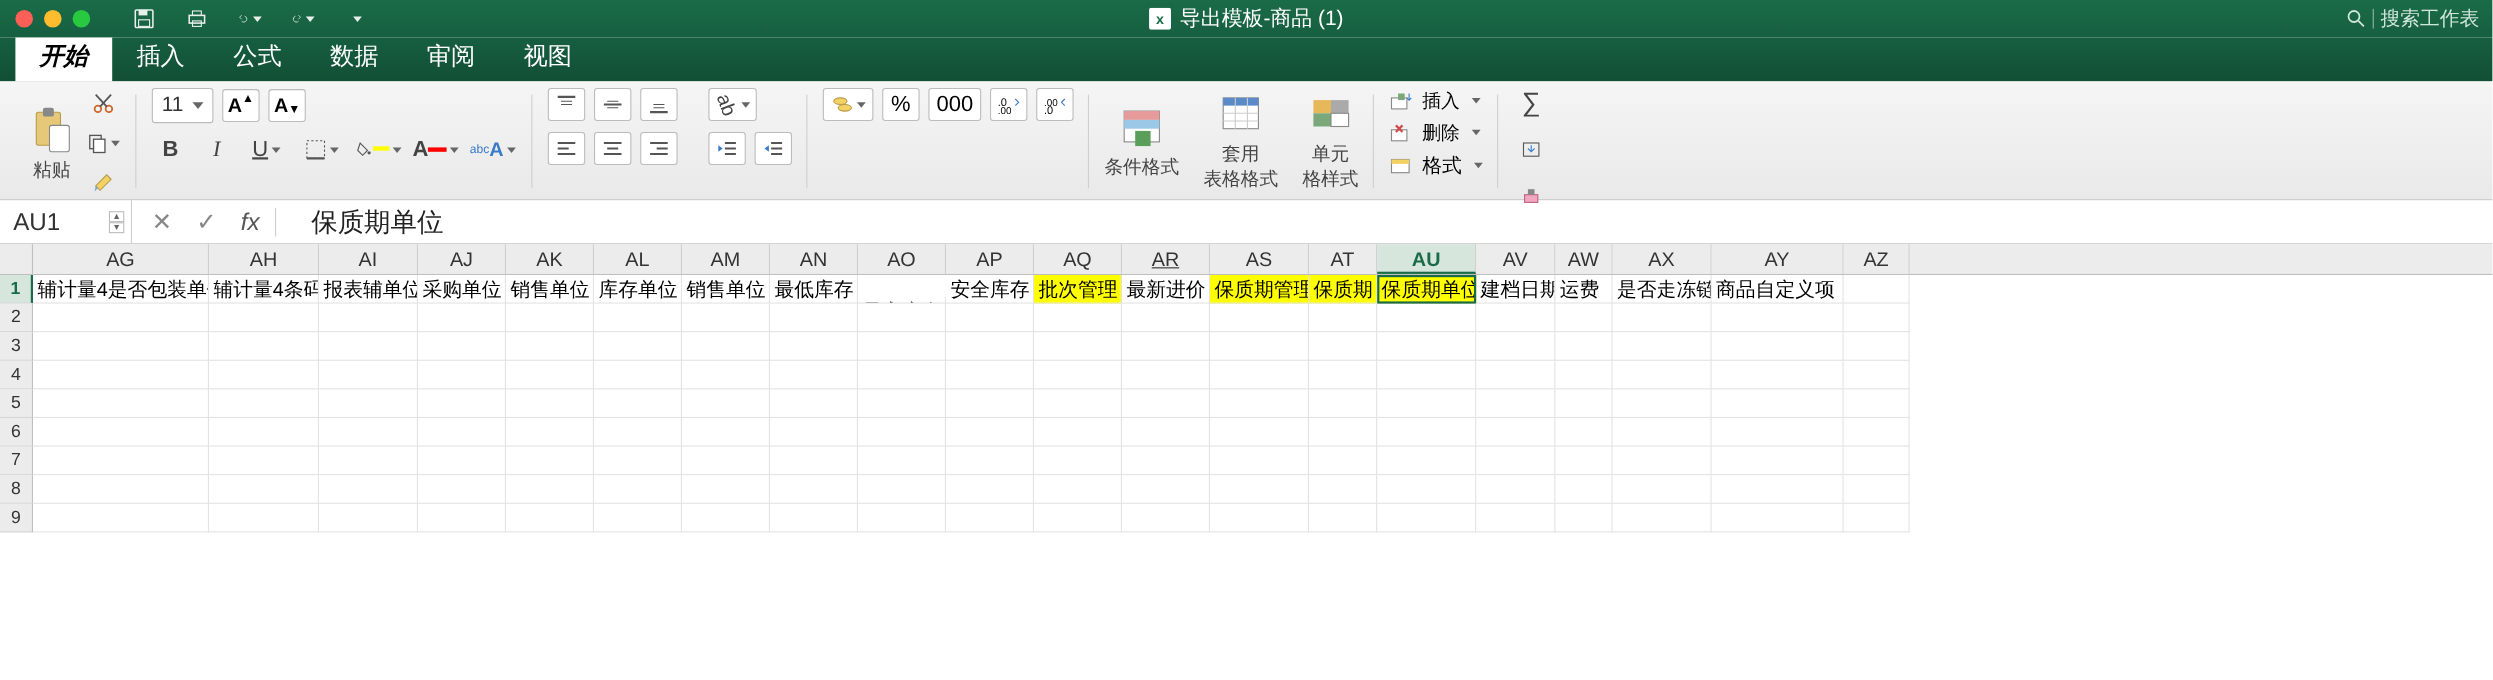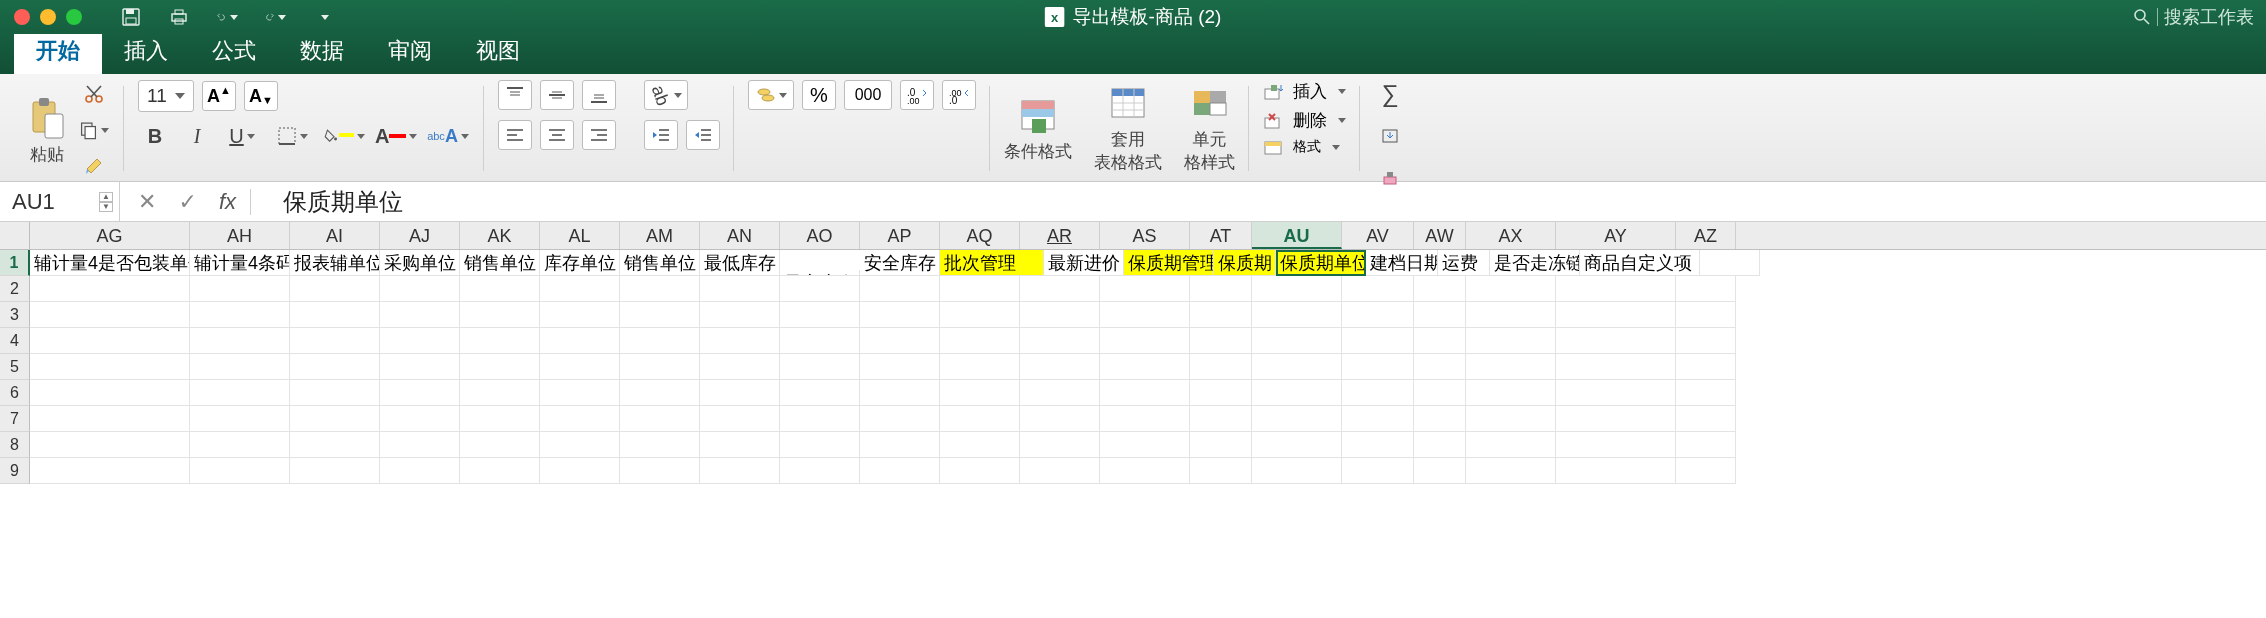--- a/index.html
+++ b/index.html
@@ -11,21 +11,21 @@
 .dot { width: 16px; height: 16px; border-radius: 50%; }
 .dot.red { background: #ff5f57; } .dot.yellow { background: #febc2e; } .dot.green { background: #28c840; }
 .qat { display: flex; align-items: center; gap: 26px; margin-left: 38px; }
 .qat .ico { width: 22px; height: 22px; display: flex; align-items: center; justify-content: center; opacity: .9; }
 .title-center { position: absolute; left: 50%; transform: translateX(-50%); display: flex; align-items: center; gap: 8px; font-size: 19px; }
 .search-box { position: absolute; right: 12px; display: flex; align-items: center; gap: 6px; color: #cfe6da; font-size: 18px; }
 
 
 .tabs { height: 40px; background: linear-gradient(#165f40,#124f35); display: flex; align-items: flex-end; padding-left: 14px; }
 .tab { color: #fff; font-size: 22px; padding: 6px 22px 8px; cursor: pointer; }
-.tab.active { background: #fff; color: #0369a1; font-weight: 600; border-radius: 2px 2px 0 0; }
+.tab.active { background: #fff; color: #000000; font-weight: 600; border-radius: 2px 2px 0 0; font-style: italic; }
 
 
 .ribbon { height: 108px; background: linear-gradient(#f5f5f5,#e9e9e9); border-bottom: 1px solid #c9c9c9; display: flex; align-items: stretch; padding: 6px 10px 4px; position: relative; }
 .group { display: flex; flex-direction: column; align-items: center; justify-content: space-between; padding: 0 14px; position: relative; }
 .group::after { content: ""; position: absolute; right: 0; top: 6px; bottom: 6px; width: 1px; background: #cfcfcf; }
 .group:last-child::after { display: none; }
 .grouprow { display: flex; align-items: center; gap: 8px; }
 .bigbtn { display: flex; flex-direction: column; align-items: center; gap: 2px; font-size: 17px; color: #444; }
 .bigico { width: 46px; height: 46px; display: flex; align-items: center; justify-content: center; }
 .smbtn { width: 32px; height: 28px; border: 1px solid transparent; border-radius: 3px; display: flex; align-items: center; justify-content: center; color: #444; }
@@ -100,21 +100,21 @@
       </div>
     <div class="ico">
         <span class="menu-tri" style="border-top-color:#fff"></span>
       </div>
   </div>
   <div class="title-center">
     <svg width="20" height="20" viewBox="0 0 20 20">
         <rect width="20" height="20" rx="2" fill="#fff"></rect>
         <text x="10" y="15" text-anchor="middle" font-size="13" fill="#1a6b48" font-weight="bold">x</text>
       </svg>
-    <span>导出模板-商品 (2)</span>
+    <span>导出模板-商品 (1)</span>
   </div>
   <div class="search-box">
     <svg width="18" height="18" viewBox="0 0 18 18">
         <circle cx="7" cy="7" r="5" fill="none" stroke="#cfe6da" stroke-width="1.6"></circle>
         <line x1="11" y1="11" x2="16" y2="16" stroke="#cfe6da" stroke-width="1.6"></line>
       </svg>
     <span style="border-left:1px solid #8fb9a4;height:18px"></span>
     <span>搜索工作表</span>
   </div>
 </div>
@@ -306,21 +306,21 @@
             <svg width="20" height="18">
               <ellipse cx="8" cy="6" rx="6" ry="3" fill="#f3d163" stroke="#b89a4a"></ellipse>
               <ellipse cx="12" cy="12" rx="6" ry="3" fill="#f3d163" stroke="#b89a4a"></ellipse>
             </svg>
             <span class="menu-tri"></span>
           </div>
         <div class="iconbox">
             <span style="font-size:20px">%</span>
           </div>
         <div class="iconbox" style="width:48px">
-            <span style="font-size:16px">000</span>
+            <span style="font-size:20px">000</span>
           </div>
         <div class="iconbox">
             <svg width="24" height="18">
               <text x="2" y="10" font-size="10">.0</text>
               <text x="2" y="18" font-size="9">.00</text>
               <path d="M18 4 l3 3 l-3 3" fill="none" stroke="#3a7bc8"></path>
             </svg>
           </div>
         <div class="iconbox">
             <svg width="24" height="18">
@@ -394,21 +394,21 @@
             <line x1="12" y1="2" x2="6" y2="8" stroke="#d04a4a" stroke-width="2"></line>
           </svg>
           <span style="font-size:17px">删除</span>
           <span class="menu-tri"></span>
         </div>
       <div class="grouprow">
           <svg width="22" height="18">
             <rect x="2" y="4" width="16" height="12" fill="#fff" stroke="#888"></rect>
             <rect x="2" y="4" width="16" height="4" fill="#f3d163"></rect>
           </svg>
-          <span style="font-size:14px">格式</span>
+          <span style="font-size:18px">格式</span>
           <span class="menu-tri"></span>
         </div>
     </div>
   </div>
 
   <div class="group" style="padding-right:4px">
     <div style="display:flex;flex-direction:column;gap:14px">
       <div class="smbtn">
           <span style="font-size:24px">∑</span>
         </div>
@@ -475,21 +475,21 @@
         <div class="cell" style="width: 160px;">辅计量4是否包装单位</div>
         <div class="cell" style="width: 100px;">辅计量4条码</div>
         <div class="cell" style="width: 90px;">报表辅单位</div>
         <div class="cell" style="width: 80px;">采购单位</div>
         <div class="cell" style="width: 80px;">销售单位</div>
         <div class="cell" style="width: 80px;">库存单位</div>
         <div class="cell" style="width: 80px;">销售单位</div>
         <div class="cell" style="width: 80px;">最低库存</div>
         <div class="cell" style="width: 80px; margin-top: 20px;">最高库存</div>
         <div class="cell" style="width: 80px;">安全库存</div>
-        <div class="cell hl" style="width: 104px;">批次管理</div>
+        <div class="cell hl" style="width: 80px;">批次管理</div>
         <div class="cell" style="width: 80px;">最新进价</div>
         <div class="cell hl" style="width: 90px;">保质期管理</div>
         <div class="cell hl" style="width: 62px;">保质期</div>
         <div class="cell hl active" style="width: 90px;">保质期单位</div>
         <div class="cell" style="width: 72px;">建档日期</div>
         <div class="cell" style="width: 52px;">运费</div>
         <div class="cell" style="width: 90px;">是否走冻链</div>
         <div class="cell" style="width: 120px;">商品自定义项</div>
         <div class="cell" style="width: 60px;"></div>
       </div>

